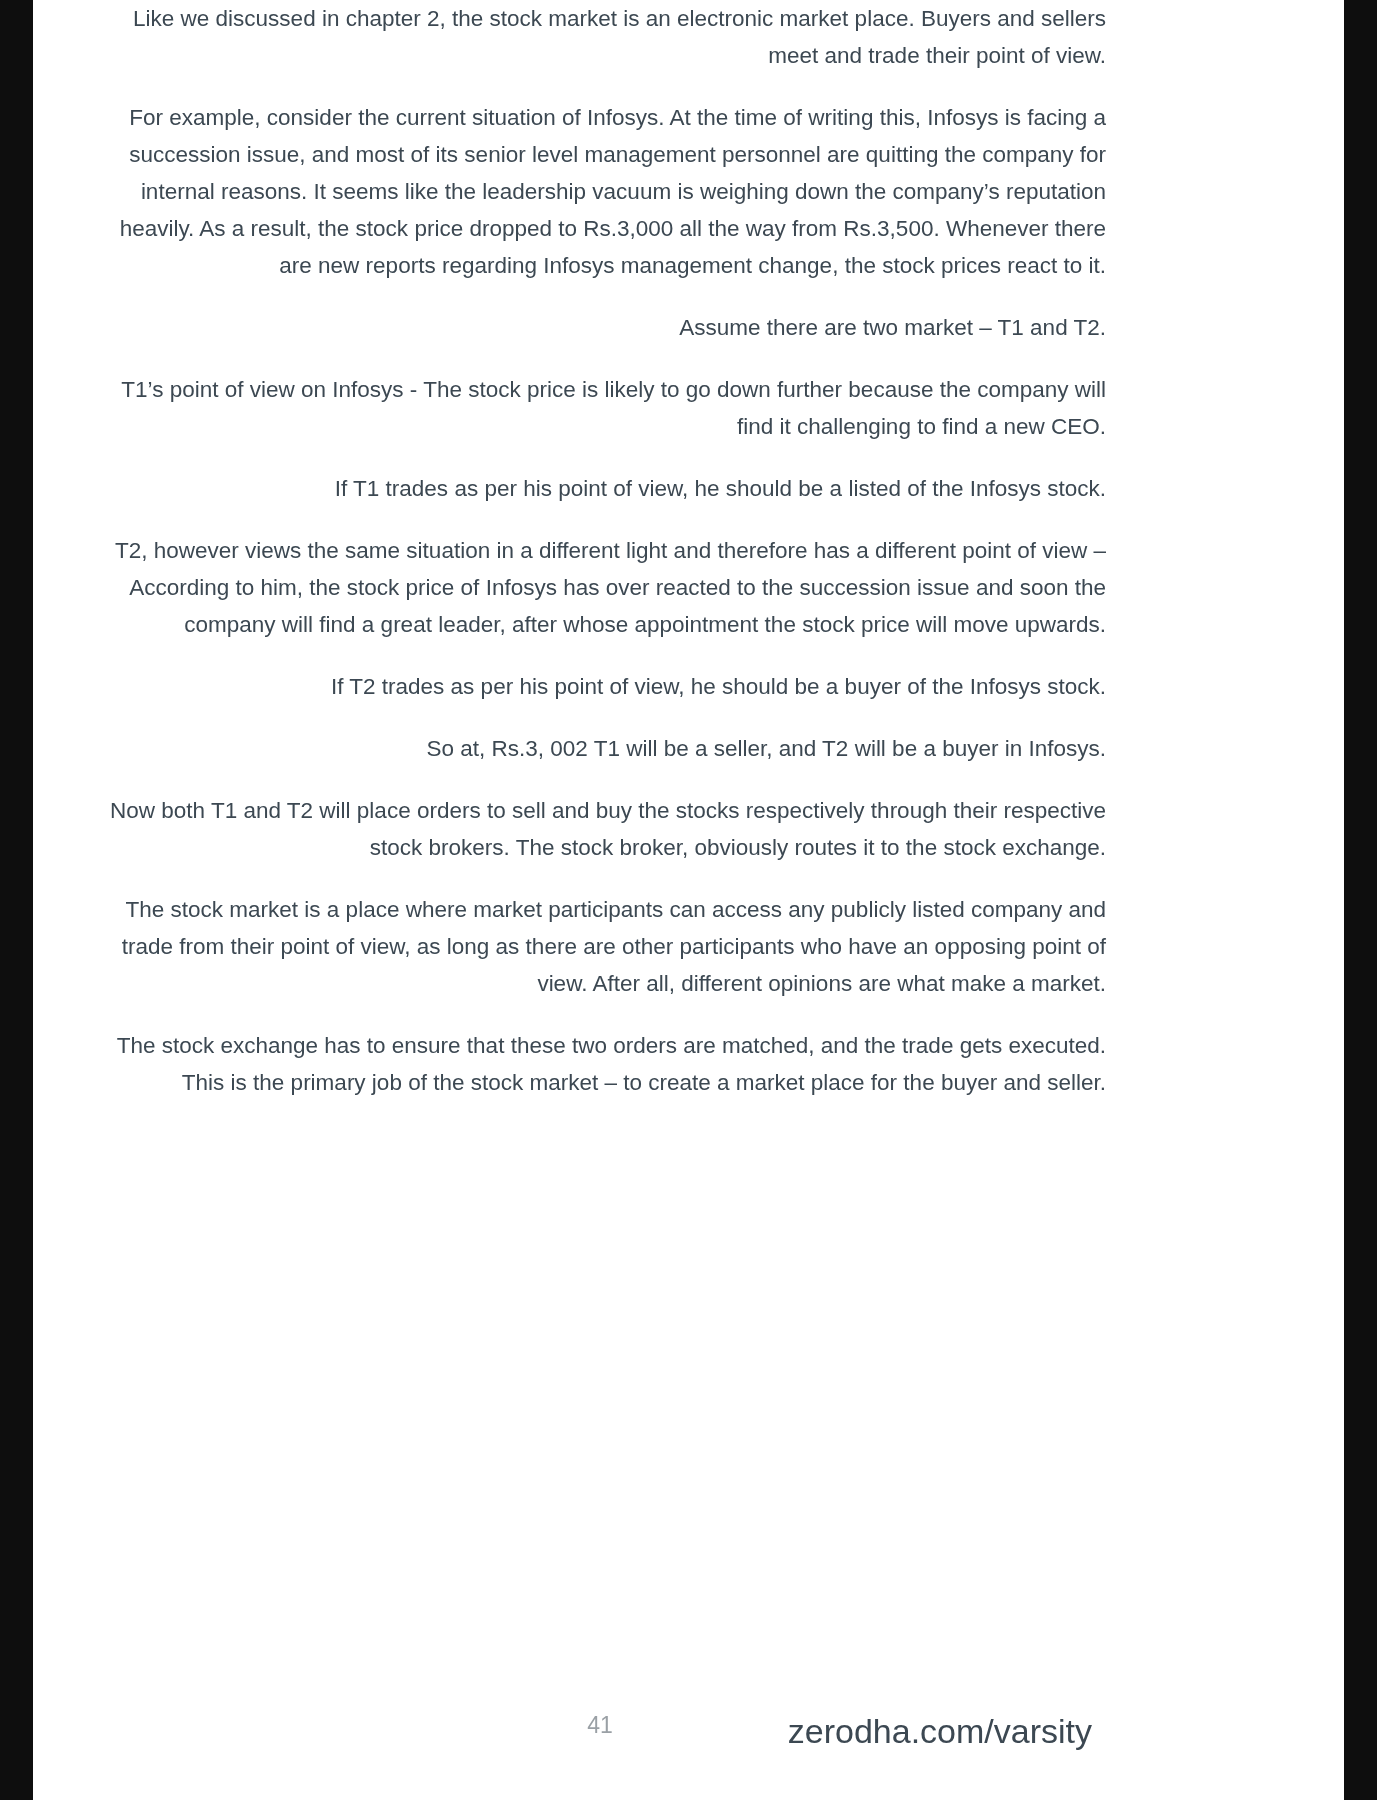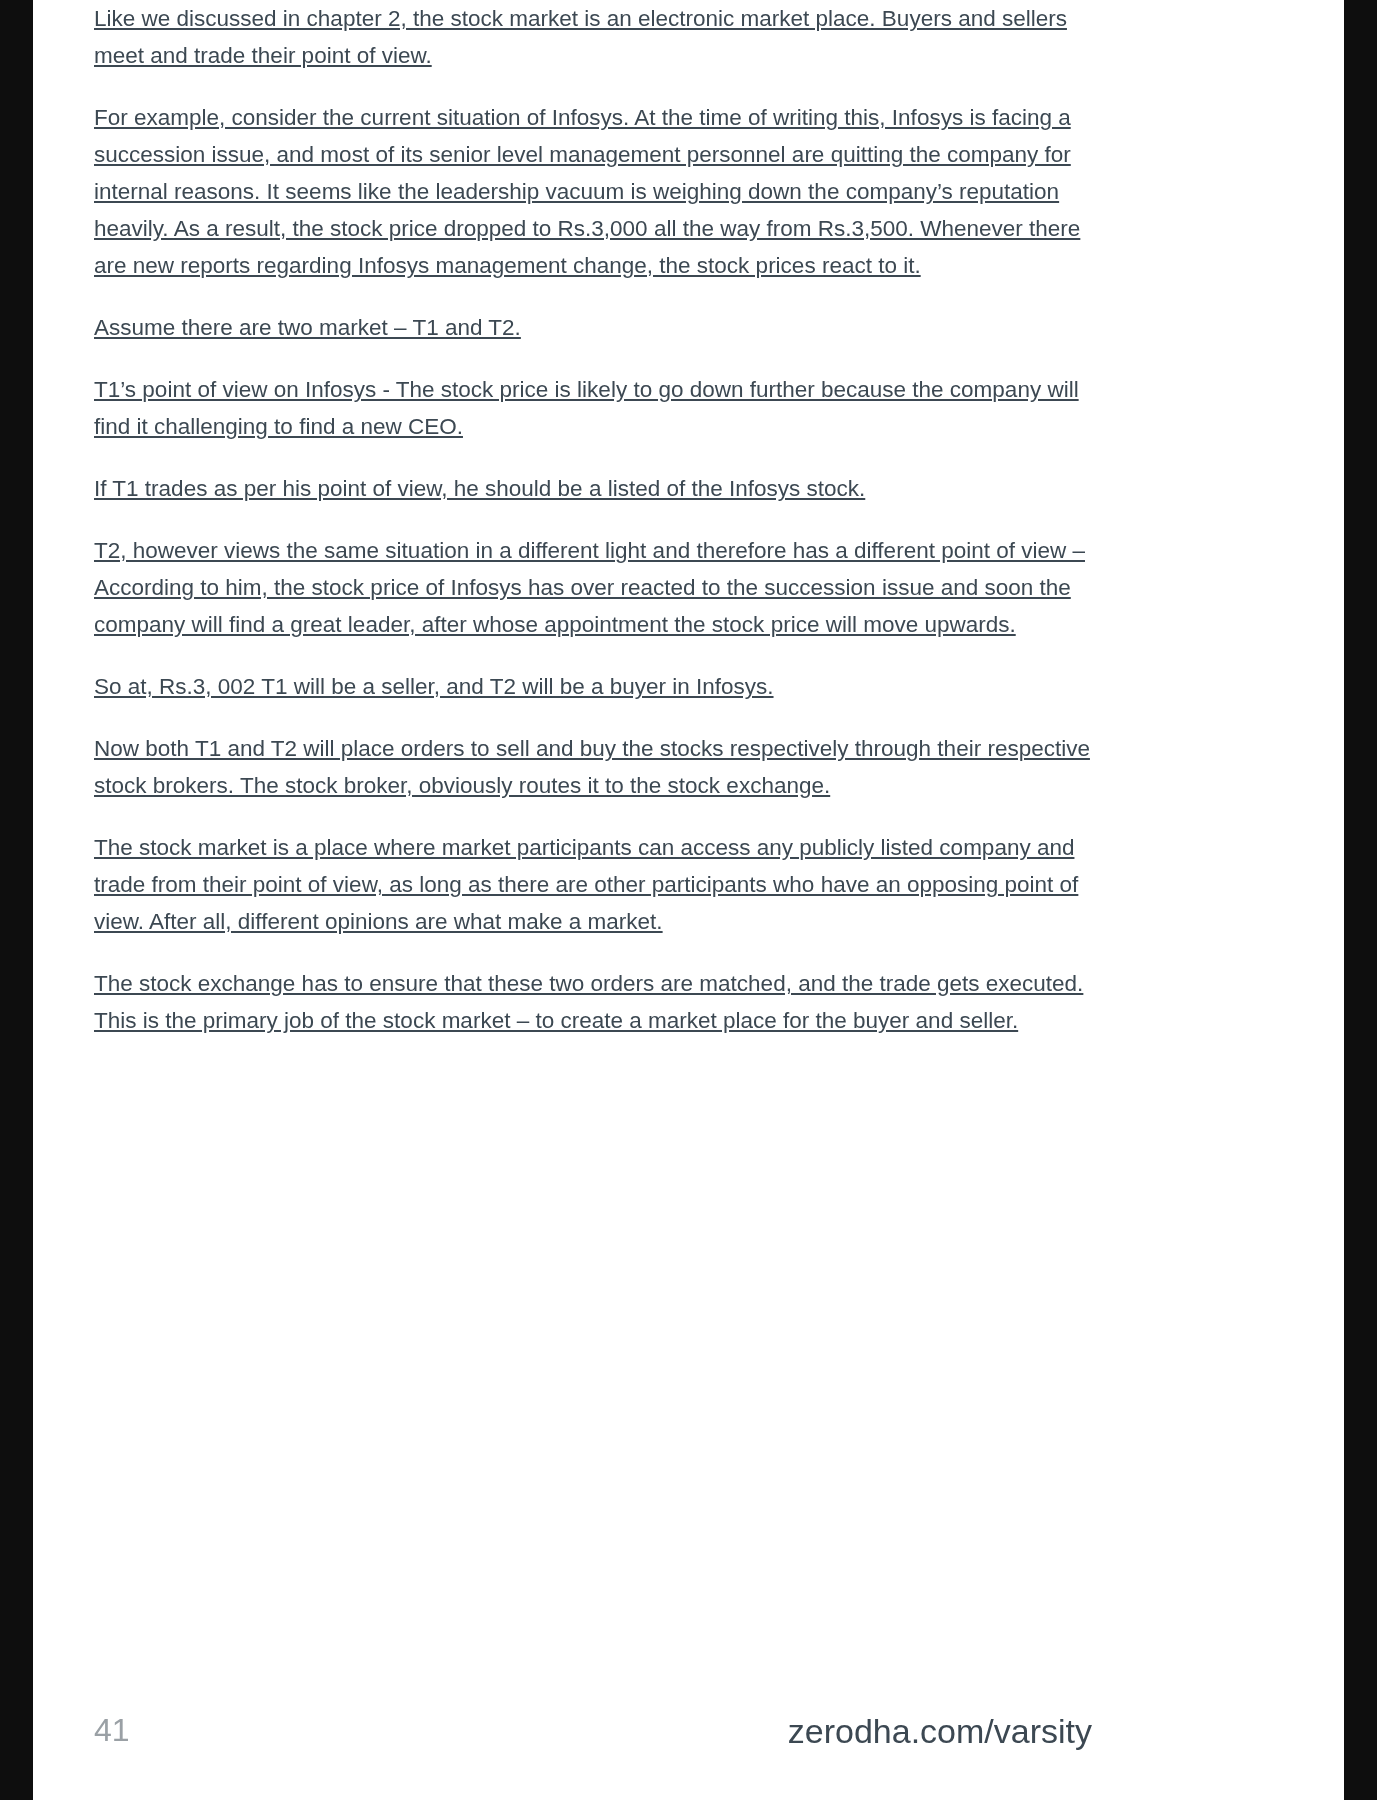--- a/index.html
+++ b/index.html
@@ -37,37 +37,37 @@
     font-weight: 400;
     color: #2e3a44;
     letter-spacing: 0.2px;
   }
 
   .doc-paragraph {
     margin: 0 0 25px 0;
     font-size: 22.5px;
     line-height: 37px;
     color: #3c4852;
-    text-align: left;
-    text-decoration: underline;
+    text-align: right;
   }
 
   .footer {
     position: absolute;
     left: 94px;
     top: 1712px;
     width: 1012px;
     height: 36px;
   }
 
   .page-number {
     position: absolute;
     left: 0;
     right: 0;
-    font-size: 32px;
+    text-align: center;
+    font-size: 23px;
     color: #9aa0a5;
   }
 
   .footer-site {
     position: absolute;
     right: 14px;
     top: 0;
     font-size: 34px;
     color: #3c4852;
   }
@@ -81,20 +81,21 @@
   <div class="side-border right"></div>
 
   <div class="content">
 
     <p class="doc-paragraph">Like we discussed in chapter 2, the stock market is an electronic market place. Buyers and sellers meet and trade their point of view.</p>
     <p class="doc-paragraph">For example, consider the current situation of Infosys. At the time of writing this, Infosys is facing a succession issue, and most of its senior level management personnel are quitting the company for internal reasons. It seems like the leadership vacuum is weighing down the company’s reputation heavily. As a result, the stock price dropped to Rs.3,000 all the way from Rs.3,500. Whenever there are new reports regarding Infosys management change, the stock prices react to it.</p>
     <p class="doc-paragraph">Assume there are two market – T1 and T2.</p>
     <p class="doc-paragraph">T1’s point of view on Infosys - The stock price is likely to go down further because the company will find it challenging to find a new CEO.</p>
     <p class="doc-paragraph">If T1 trades as per his point of view, he should be a listed of the Infosys stock.</p>
     <p class="doc-paragraph">T2, however views the same situation in a different light and therefore has a different point of view – According to him, the stock price of Infosys has over reacted to the succession issue and soon the company will find a great leader, after whose appointment the stock price will move upwards.</p>
+    <p class="doc-paragraph">If T2 trades as per his point of view, he should be a buyer of the Infosys stock.</p>
     <p class="doc-paragraph">So at, Rs.3, 002 T1 will be a seller, and T2 will be a buyer in Infosys.</p>
     <p class="doc-paragraph">Now both T1 and T2 will place orders to sell and buy the stocks respectively through their respective stock brokers. The stock broker, obviously routes it to the stock exchange.</p>
     <p class="doc-paragraph">The stock market is a place where market participants can access any publicly listed company and trade from their point of view, as long as there are other participants who have an opposing point of view. After all, different opinions are what make a market.</p>
     <p class="doc-paragraph">The stock exchange has to ensure that these two orders are matched, and the trade gets executed. This is the primary job of the stock market – to create a market place for the buyer and seller.</p>
   </div>
 
   <div class="footer">
     <span class="page-number">41</span>
     <span class="footer-site">zerodha.com/varsity</span>
   </div>

